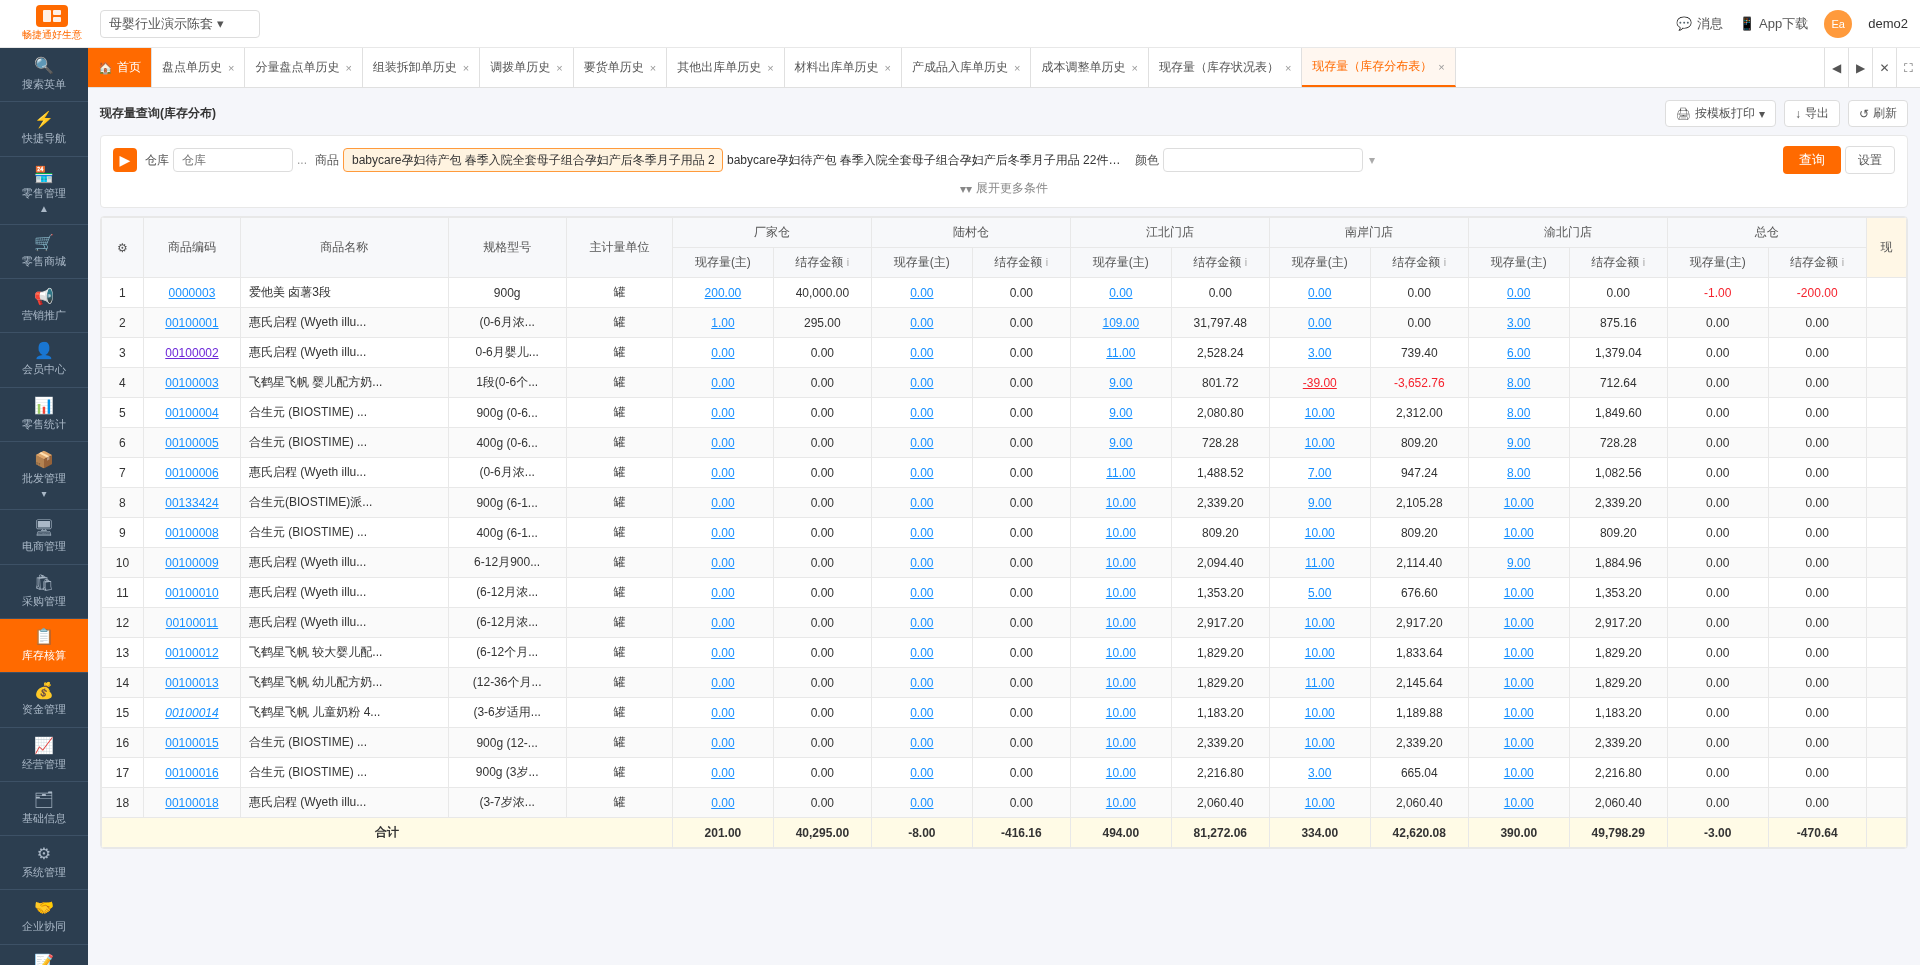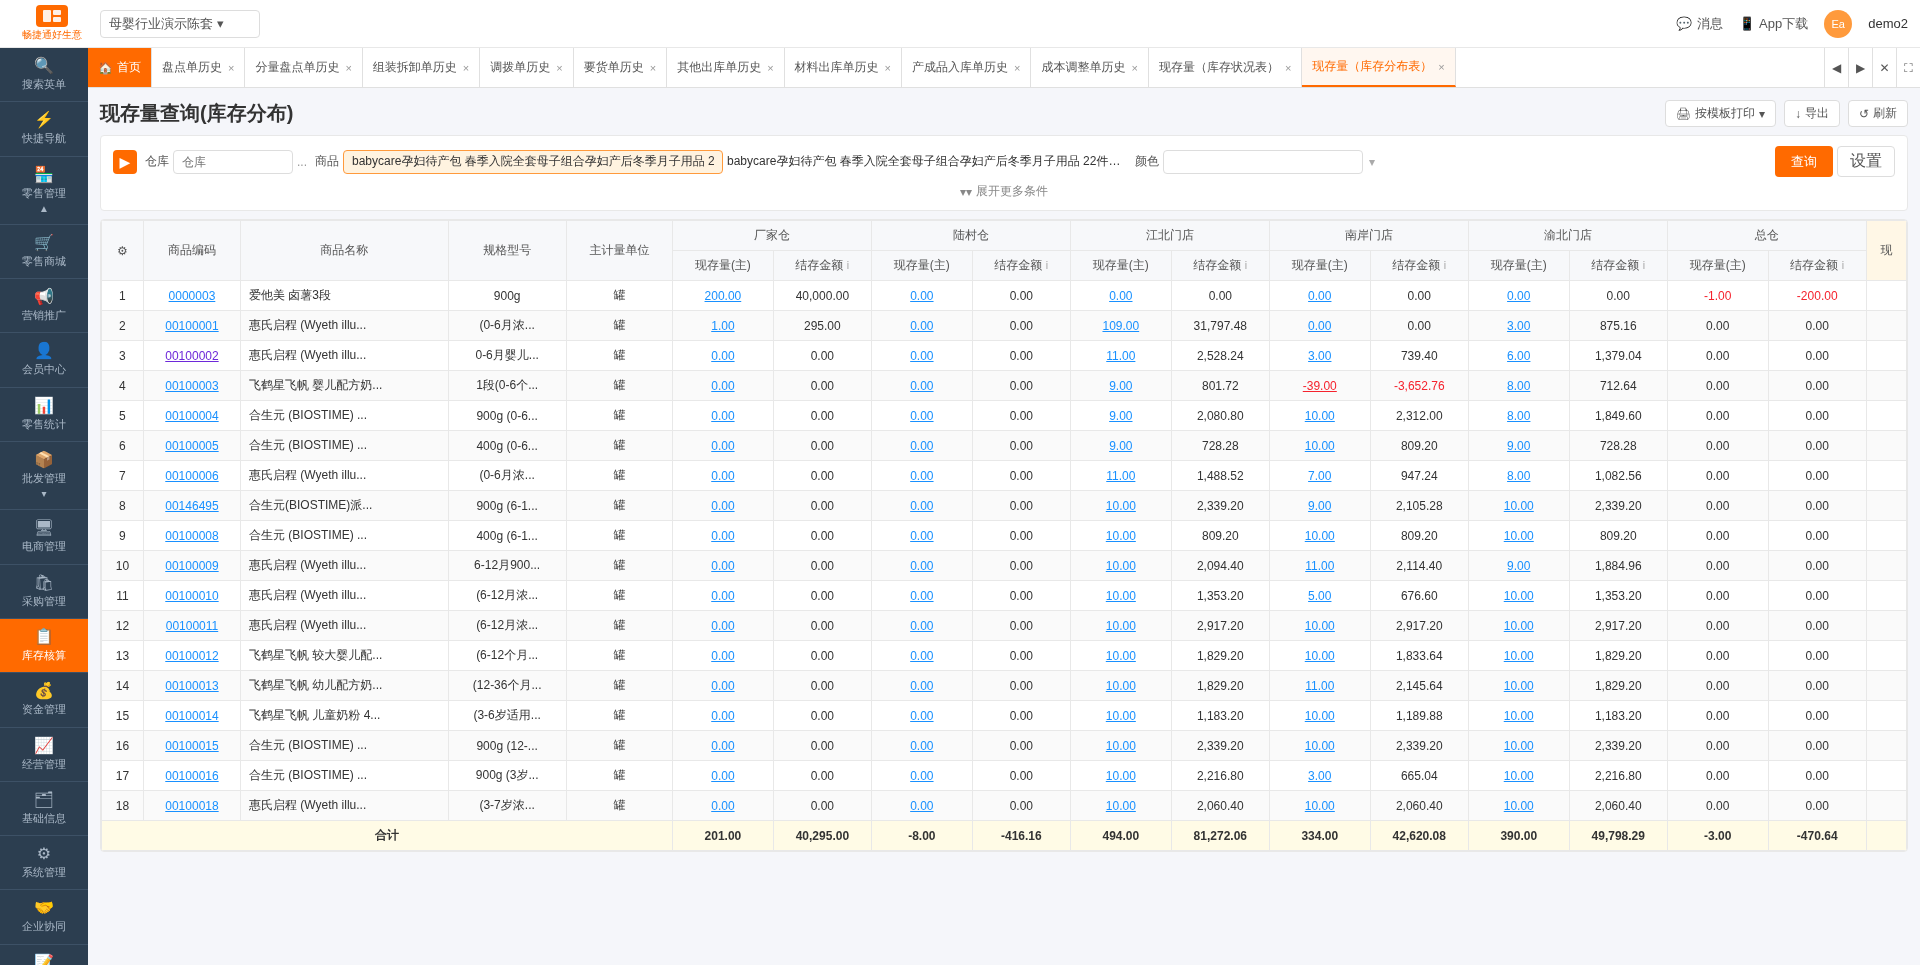--- a/index.html
+++ b/index.html
@@ -192,21 +192,21 @@
     }
 
     
     .page-header {
       display: flex;
       align-items: center;
       justify-content: space-between;
       margin-bottom: 8px;
     }
     .page-title {
-      font-size: 20px;
+      font-size: 12px;
       font-weight: bold;
       color: #333;
       text-align: right;
     }
     .page-actions {
       display: flex;
       align-items: center;
       gap: 8px;
     }
     .action-btn {
@@ -295,21 +295,21 @@
       cursor: pointer;
       font-size: 13px;
     }
     .btn-default {
       background: #fff;
       color: #555;
       border: 1px solid #ddd;
       border-radius: 4px;
       padding: 4px 12px;
       cursor: pointer;
-      font-size: 16px;
+      font-size: 12px;
     }
 
     
     .table-container {
       background: #fff;
       border-radius: 4px;
       border: 1px solid #e8e8e8;
       overflow-x: auto;
     }
     .data-table {
@@ -744,21 +744,21 @@
     <td style="color:#1890ff;text-decoration:underline;cursor:pointer;">7.00</td>
     <td style="">947.24</td>
     <td style="color:#1890ff;text-decoration:underline;cursor:pointer;">8.00</td>
     <td>1,082.56</td>
     <td style="">0.00</td>
     <td style="">0.00</td>
     <td></td>
   </tr>
           <tr style="background: rgb(250, 250, 250);">
     <td>8</td>
-    <td style="color:#1890ff;text-decoration:underline;cursor:pointer;">00146495</td>
+    <td style="color:#1890ff;text-decoration:underline;cursor:pointer;">00133424</td>
     <td style="text-align:left;">合生元(BIOSTIME)派...</td>
     <td>900g (6-1...</td>
     <td>罐</td>
     <td style="color:#1890ff;text-decoration:underline;cursor:pointer;">0.00</td>
     <td>0.00</td>
     <td style="color:#1890ff;text-decoration:underline;cursor:pointer;">0.00</td>
     <td>0.00</td>
     <td style="color:#1890ff;text-decoration:underline;cursor:pointer;">10.00</td>
     <td>2,339.20</td>
     <td style="color:#1890ff;text-decoration:underline;cursor:pointer;">9.00</td>
@@ -884,21 +884,21 @@
     <td style="color:#1890ff;text-decoration:underline;cursor:pointer;">11.00</td>
     <td style="">2,145.64</td>
     <td style="color:#1890ff;text-decoration:underline;cursor:pointer;">10.00</td>
     <td>1,829.20</td>
     <td style="">0.00</td>
     <td style="">0.00</td>
     <td></td>
   </tr>
           <tr>
     <td>15</td>
-    <td style="color:#1890ff;text-decoration:underline;cursor:pointer;">00100014</td>
+    <td style="color:#1890ff;text-decoration:underline;cursor:pointer;font-style:italic;">00100014</td>
     <td style="text-align:left;">飞鹤星飞帆 儿童奶粉 4...</td>
     <td>(3-6岁适用...</td>
     <td>罐</td>
     <td style="color:#1890ff;text-decoration:underline;cursor:pointer;">0.00</td>
     <td>0.00</td>
     <td style="color:#1890ff;text-decoration:underline;cursor:pointer;">0.00</td>
     <td>0.00</td>
     <td style="color:#1890ff;text-decoration:underline;cursor:pointer;">10.00</td>
     <td>1,183.20</td>
     <td style="color:#1890ff;text-decoration:underline;cursor:pointer;">10.00</td>

